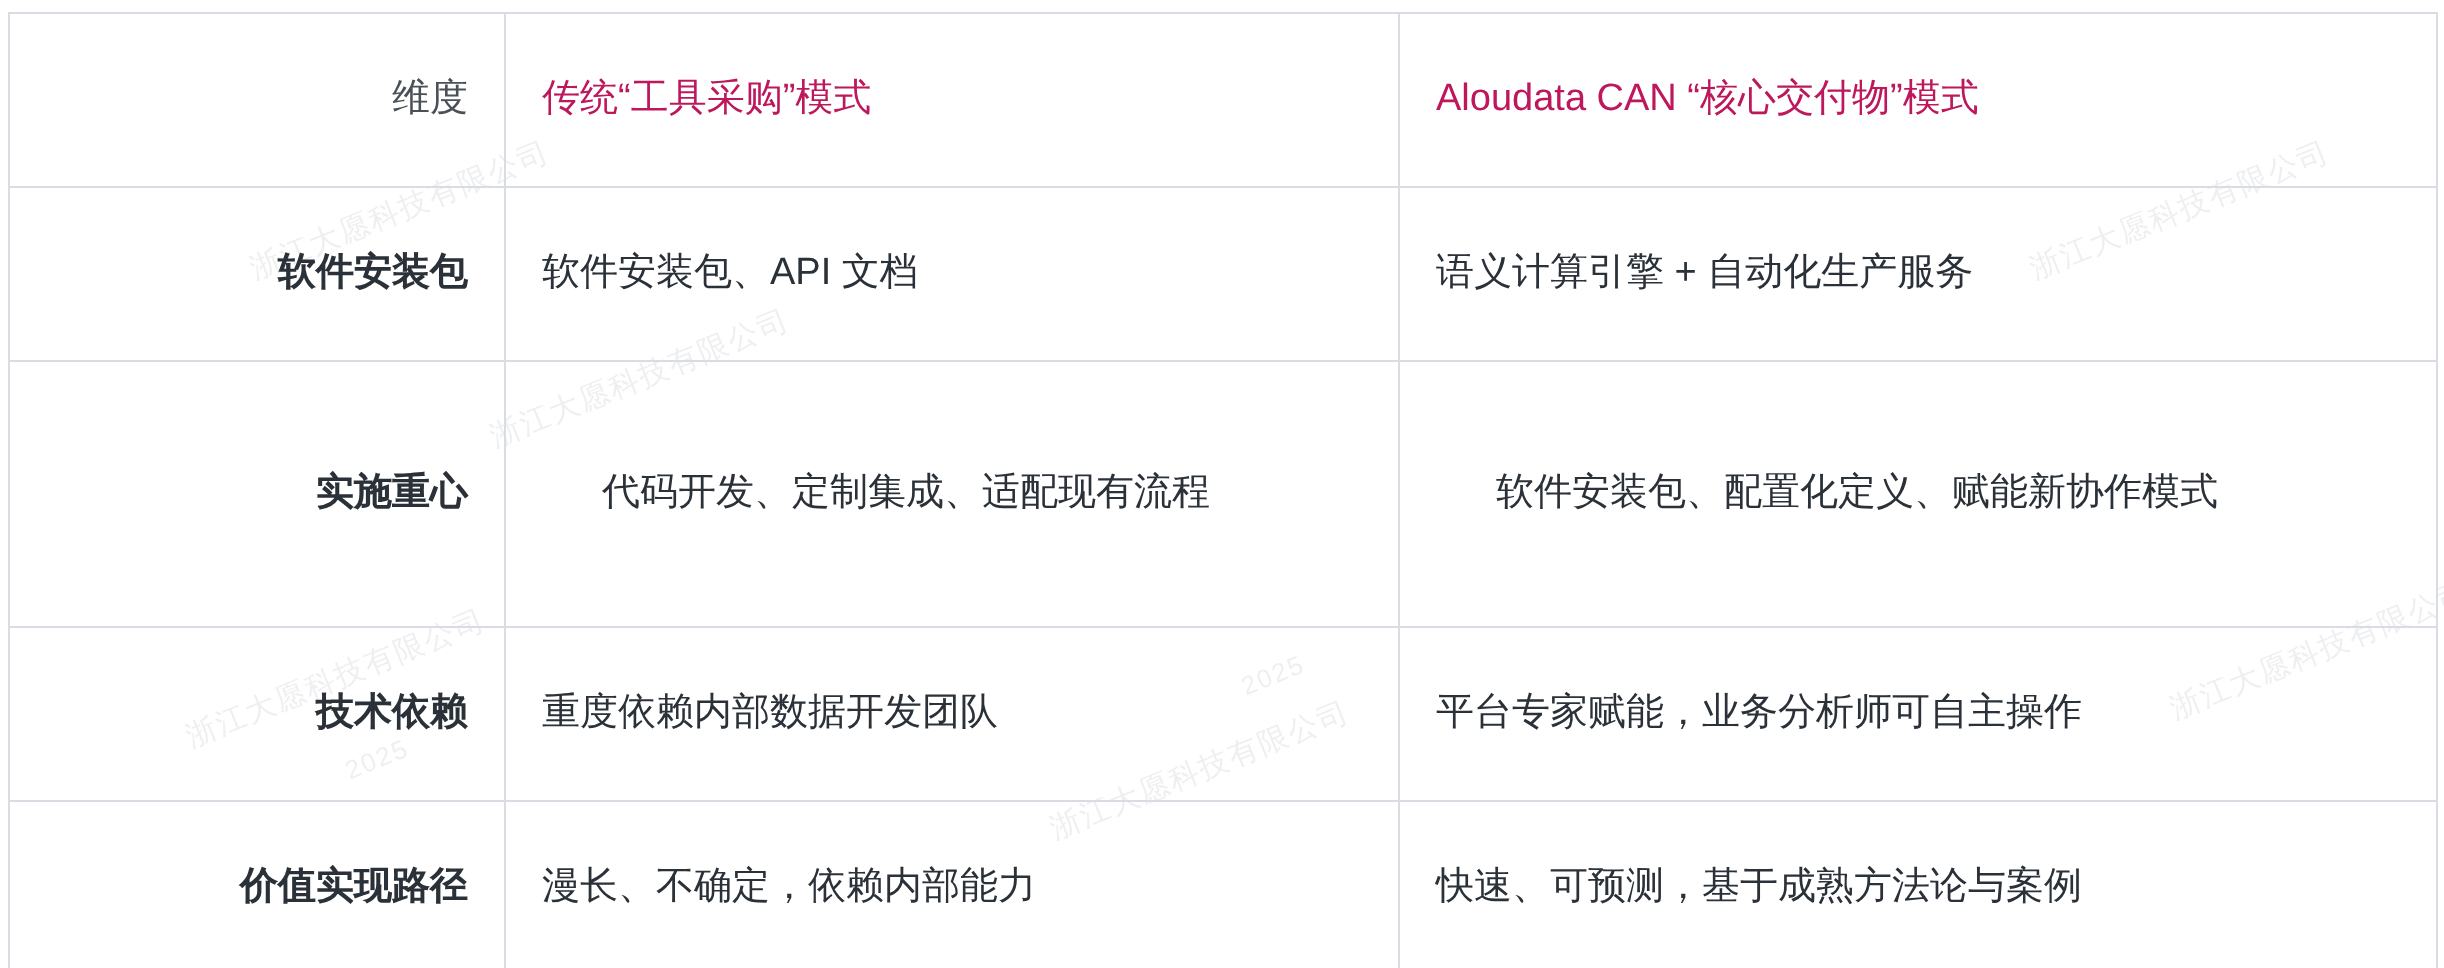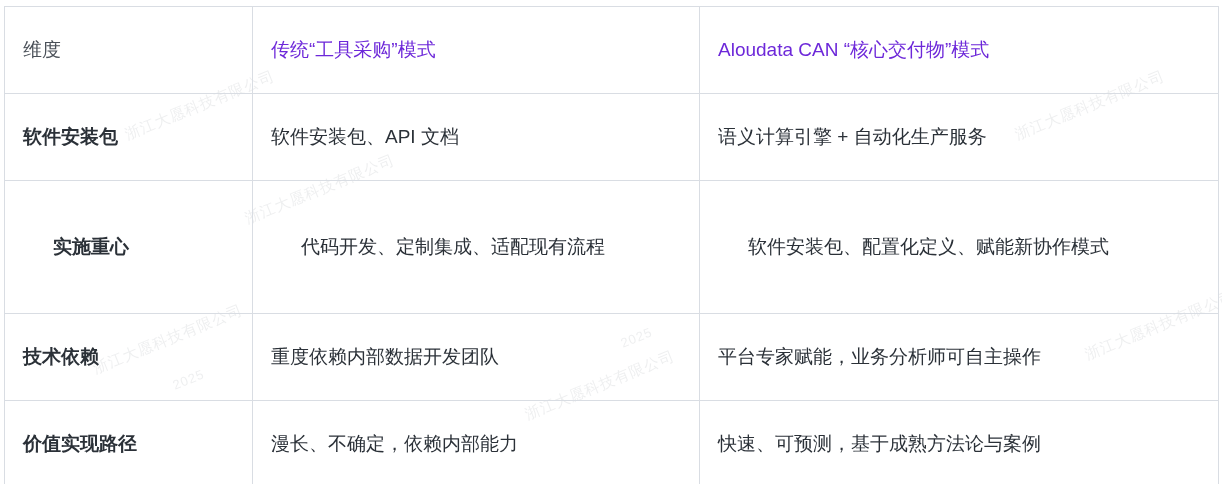--- a/index.html
+++ b/index.html
@@ -58,30 +58,31 @@
     border: 1px solid #d9dde3;
     vertical-align: middle;
     padding: 14px 18px;
     font-size: 19px;
     line-height: 1.55;
     color: #2b3138;
     background: transparent;
   }
 
   tr.header-row td {
-    color: #6d28d9;
+    color: #be185d;
     font-weight: 400;
     padding-top: 16px;
     padding-bottom: 16px;
     height: 54px;
   }
 
   td.dim-cell {
     font-weight: bold;
     color: #1d2329;
+    text-align: right;
   }
   tr.header-row td.dim-cell {
     font-weight: 400;
     color: #4a5058;
   }
 
   tr.r1 td { height: 58px; }
   tr.r2 td { height: 104px; padding-left: 48px; }
   tr.r3 td { height: 58px; }
   tr.r4 td { height: 58px; }

